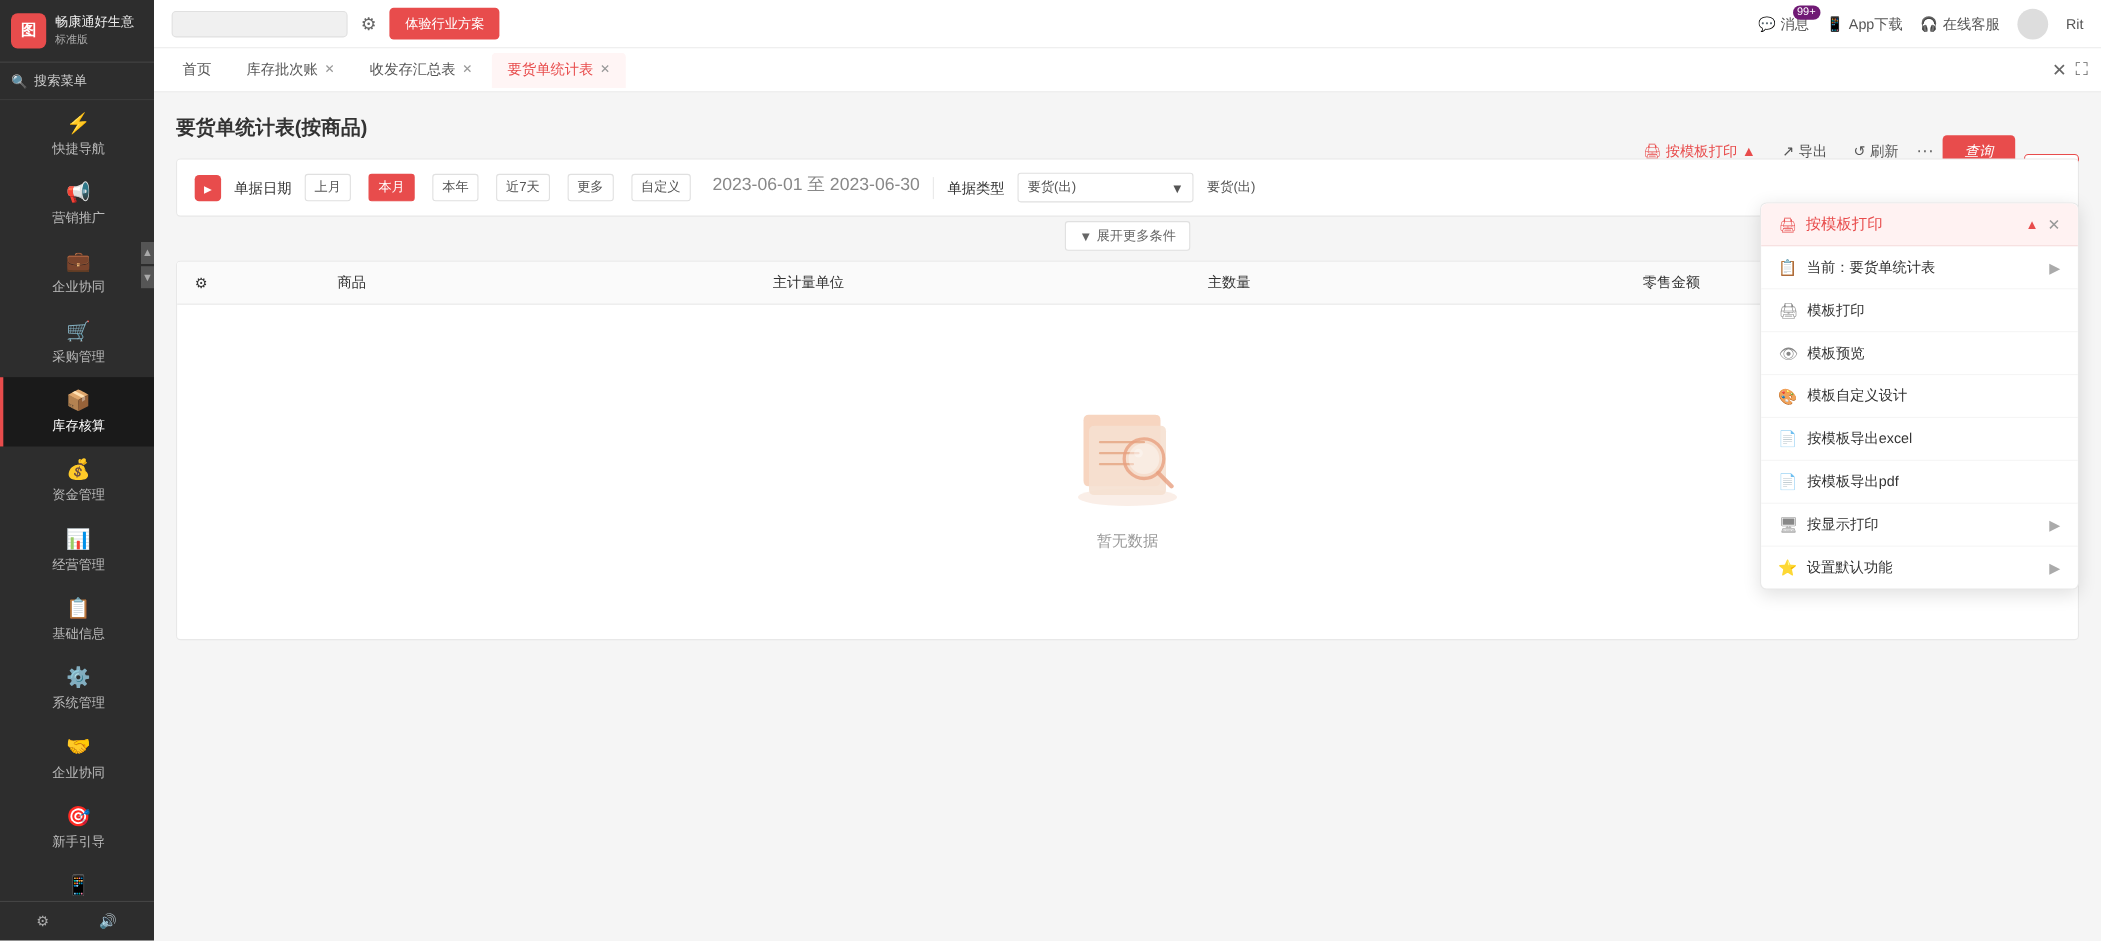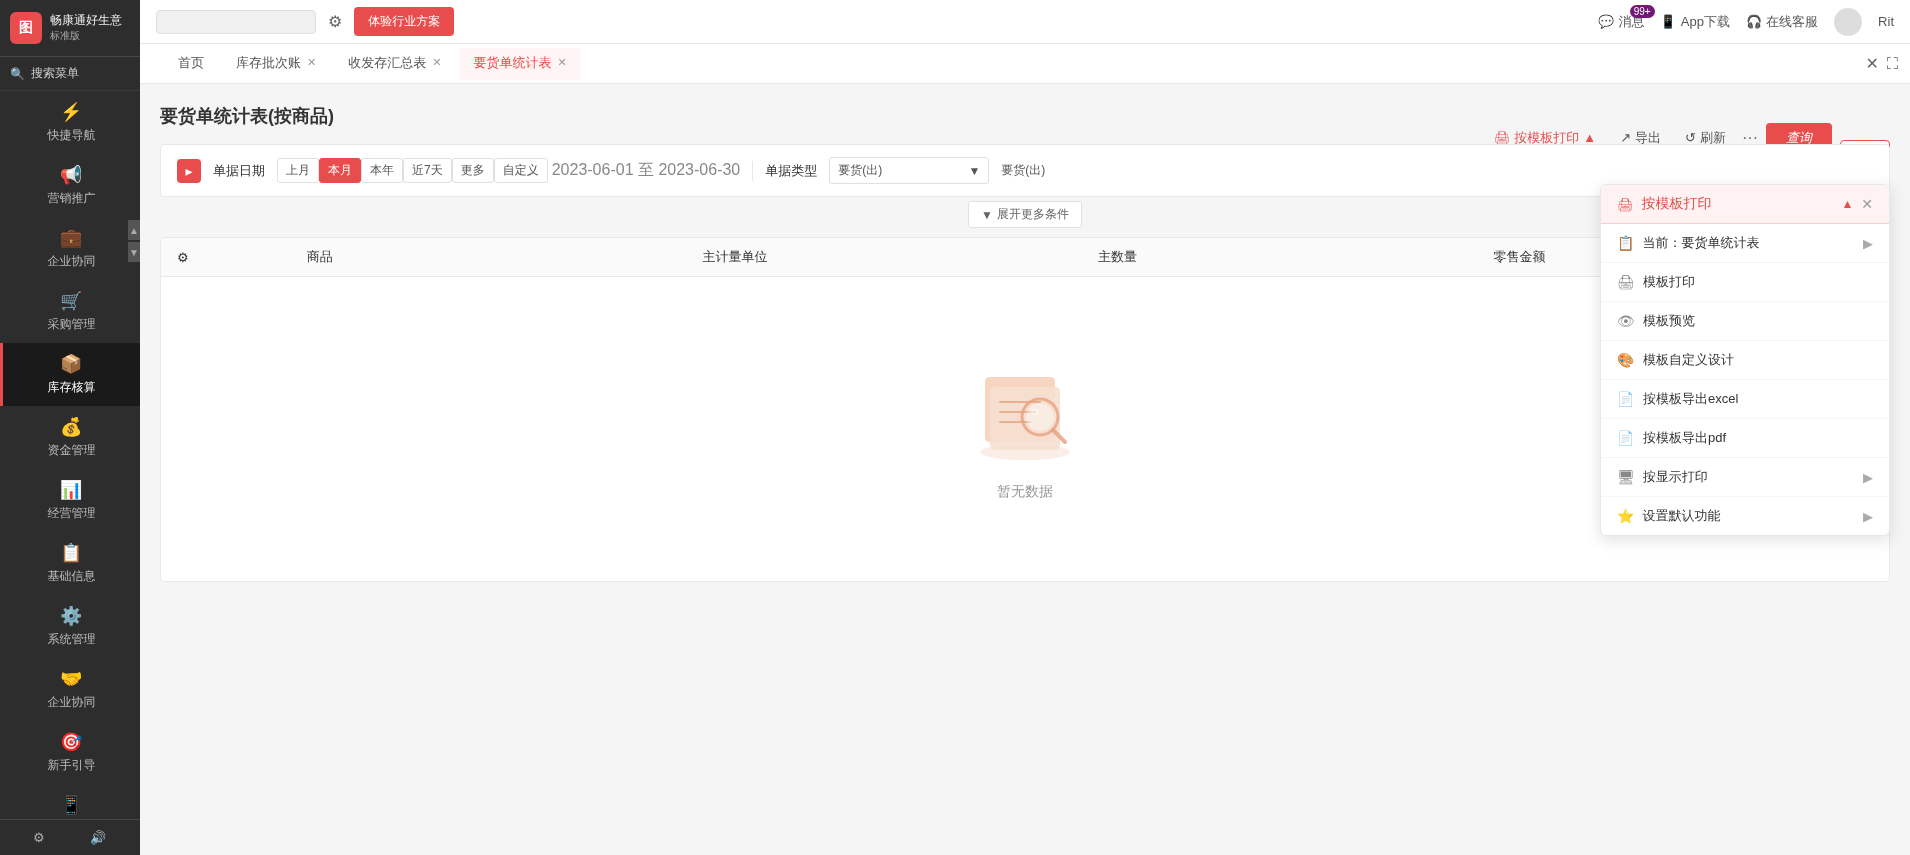--- a/index.html
+++ b/index.html
@@ -120,21 +120,21 @@
       border-radius: 50%;
     }
     .header-username { font-size: 13px; color: #555; }
 
     
     .tabs-bar {
       height: 40px;
       background: #fff;
       border-bottom: 1px solid #e8e8e8;
       display: flex; align-items: center;
-      padding: 0 24px;
+      padding: 0 12px;
       gap: 4px;
       flex-shrink: 0;
       position: relative;
     }
     .tab {
       display: flex; align-items: center;
       padding: 6px 14px;
       font-size: 13px;
       cursor: pointer;
       color: #555;
@@ -178,21 +178,21 @@
       background: #e84c4c;
       color: white;
       border: none;
       border-radius: 4px;
       cursor: pointer;
       display: flex; align-items: center; justify-content: center;
       font-size: 14px;
       flex-shrink: 0;
     }
     .filter-label { font-size: 13px; color: #333; flex-shrink: 0; }
-    .date-options { display: flex; align-items: center; gap: 0; }
+    .date-options { display: flex; align-items: flex-start; gap: 16px; }
     .date-btn {
       padding: 3px 8px;
       border: 1px solid #e0e0e0;
       background: #fff;
       border-radius: 3px;
       font-size: 12px;
       color: #555;
       cursor: pointer;
     }
     .date-btn.active {

